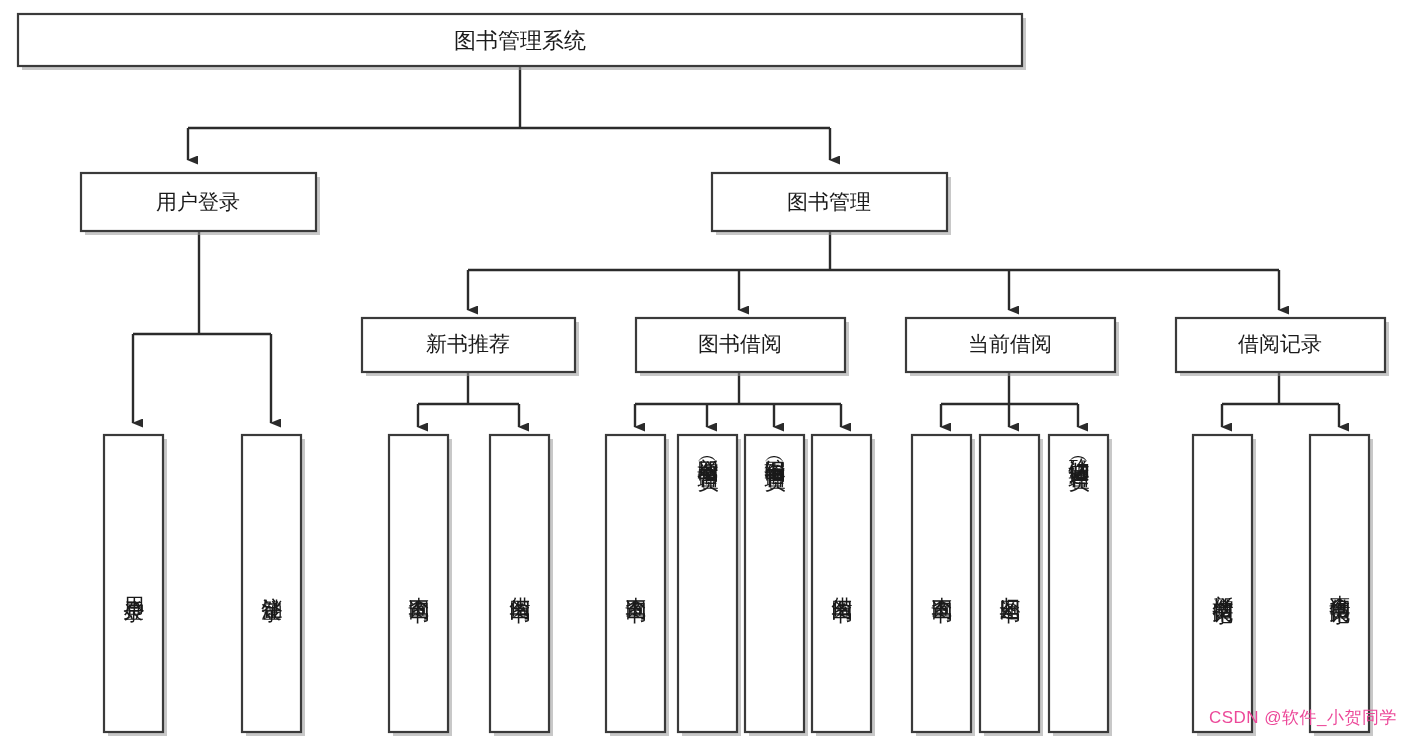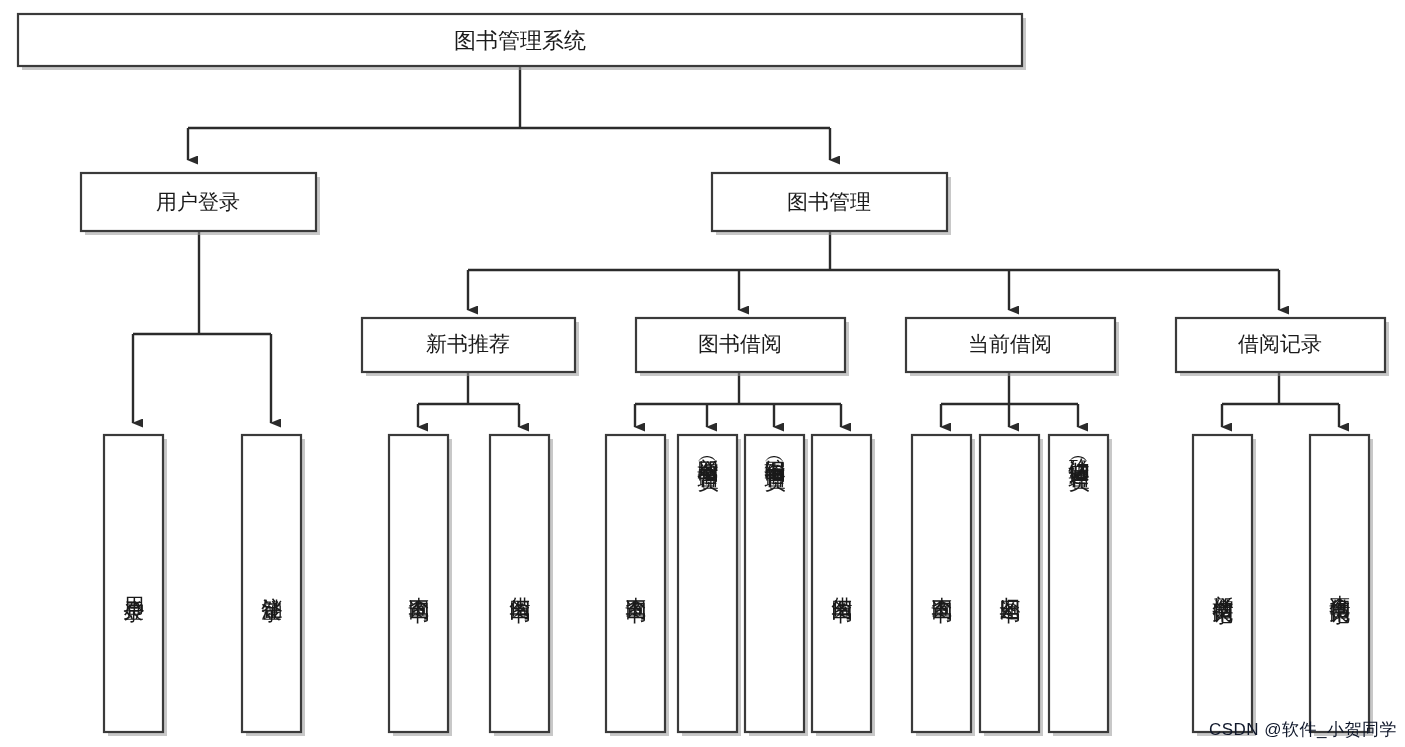--- a/index.html
+++ b/index.html
@@ -72,24 +72,24 @@
     font-size: 21px;
     line-height: 1.18;
     letter-spacing: 2px;
     color: #1a1a1a;
     white-space: nowrap;
     text-align: center;
   }
   .watermark {
     position: absolute;
     right: 8px;
-    bottom: 6px;
+    bottom: 18px;
     font-family: "Liberation Sans", "DejaVu Sans", sans-serif;
     font-size: 17px;
-    color: #0f172a;
+    color: #ec4899;
     letter-spacing: 0.5px;
     white-space: nowrap;
   }
 </style>
 </head>
 <body>
 
 <div id="diagram-root">
 
   <svg class="diagram-canvas" viewBox="0 0 1405 747">

